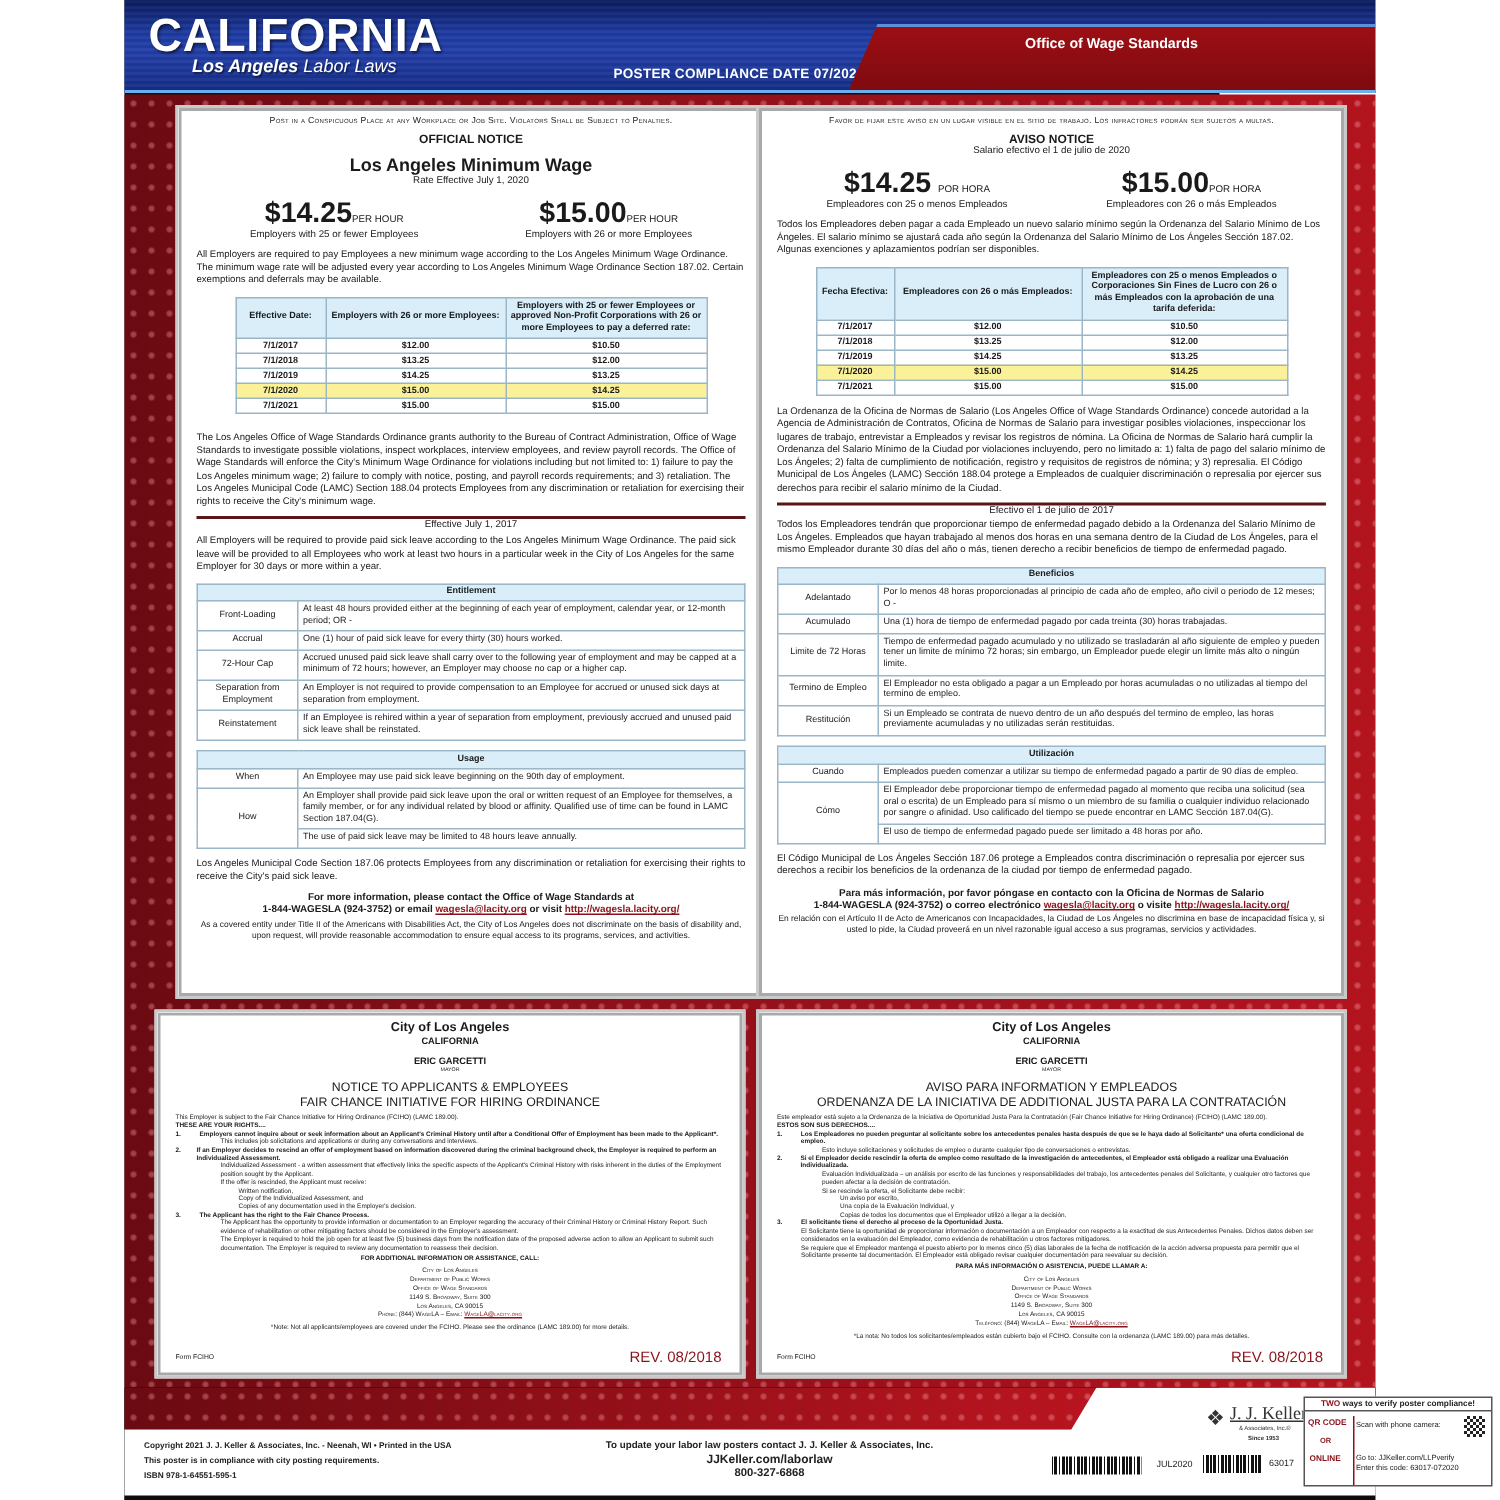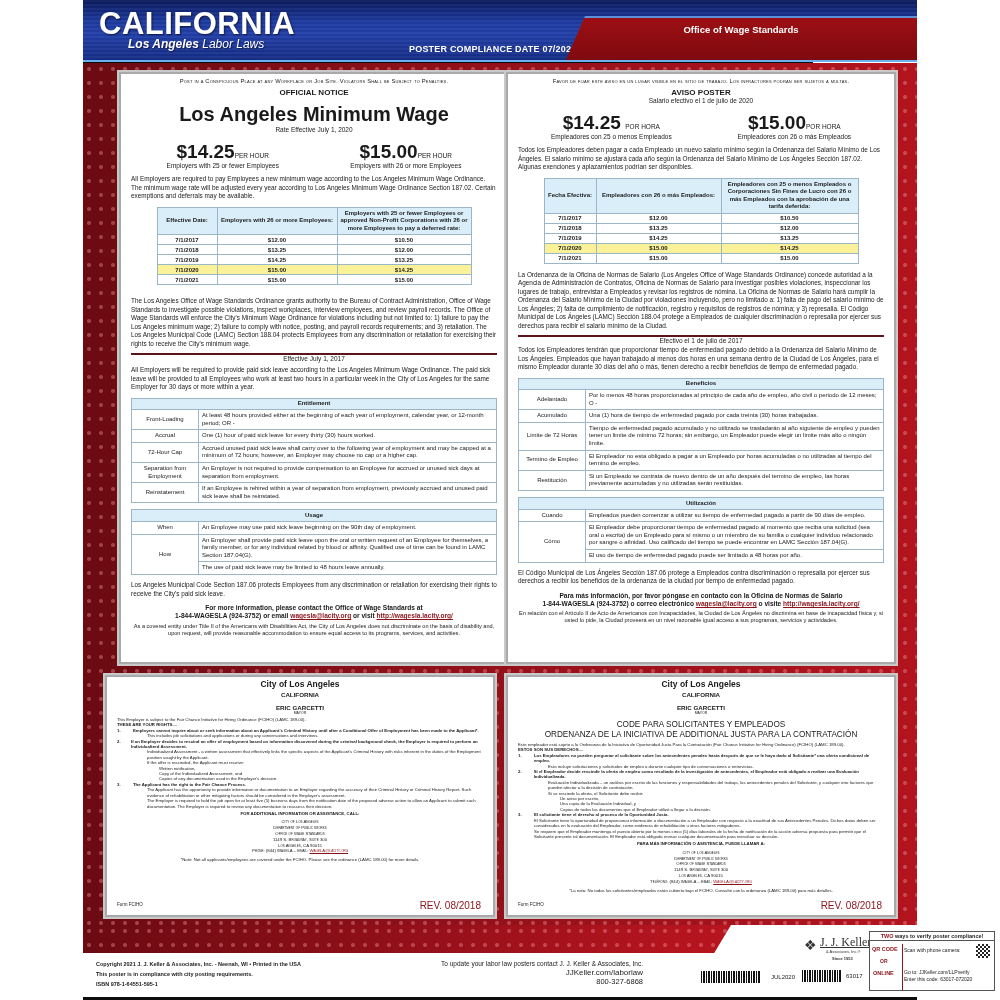--- a/index.html
+++ b/index.html
@@ -33,21 +33,21 @@
   .panel { position: absolute; background: #fff; border: 2px solid #c9c9c9; box-shadow: 0 0 0 2px #a9a9a9 inset; overflow: hidden; }
   .p-tl { left: 20px; top: 7px; width: 394px; height: 596px; margin-left: 14px; }
   .p-tr { left: 421px; top: 7px; width: 394px; height: 596px; }
   .p-bl { left: 20px; top: 610px; width: 394px; height: 246px; }
   .p-br { left: 421px; top: 610px; width: 394px; height: 246px; }
 
   .inner { position: absolute; left: 12px; right: 12px; top: 6px; }
   .c { text-align: center; }
   .tiny-caps { font-size: 5.8px; letter-spacing: 0.2px; font-variant: small-caps; text-transform: none; }
   .official { font-size: 8px; font-weight: bold; margin-top: 4px; }
-  .h1 { font-size: 20px; font-weight: bold; margin-top: 6px; }
+  .h1 { font-size: 12px; font-weight: bold; margin-top: 6px; }
   .h1.sm { margin-top: 3px; }
   .eff { font-size: 6.5px; }
   .rates { display: flex; justify-content: space-around; margin-top: 8px; }
   .rate { text-align: center; }
   .rate .amt { font-size: 19px; font-weight: bold; }
   .rate .unit { font-size: 6.5px; }
   .rate .who { font-size: 6.5px; margin-top: -1px; }
   .para { font-size: 6.4px; line-height: 8.5px; margin-top: 6px; }
 
   table { border-collapse: collapse; }
@@ -87,21 +87,21 @@
   
   .footer { position: absolute; left: 0; top: 925px; width: 834px; height: 75px; background: #0d0d0d; }
   .footer .redband { position: absolute; left: 0; top: 0; width: 834px; height: 28px;
     background:
       radial-gradient(circle at 6px 6px, rgba(255,170,180,0.35) 1.5px, transparent 2.5px) 0 0/12px 14px,
       linear-gradient(90deg, #6b0a12 0%, #b3141e 70%, #c2161f 100%); }
   .footer .white { position: absolute; left: 0; top: 28px; width: 834px; height: 44px; background: #fff; }
   .footer .whitetab { position: absolute; left: 630px; top: 0; width: 204px; height: 30px; background: #fff;
     clip-path: polygon(18px 0, 100% 0, 100% 100%, 0 100%); }
   .copy { position: absolute; left: 13px; top: 34px; font-size: 5.5px; font-weight: bold; line-height: 10px; color: #222; }
-  .update { position: absolute; left: 300px; top: 34px; width: 260px; text-align: right; font-size: 6.5px; font-weight: normal; line-height: 9px; color: #222; }
+  .update { position: absolute; left: 300px; top: 34px; width: 260px; text-align: center; font-size: 6.5px; font-weight: bold; line-height: 9px; color: #222; }
   .barcode { position: absolute; height: 12px; background: repeating-linear-gradient(90deg, #111 0 1px, #fff 1px 2px, #111 2px 4px, #fff 4px 5px); }
   .bc1 { left: 618px; top: 972px; width: 60px; }
   .bc2 { left: 719px; top: 969px; width: 40px; }
   .bctext { position: absolute; font-size: 6px; color: #222; }
   .logo { position: absolute; left: 721px; top: 935px; }
   .logo .mark { position: absolute; left: 0; top: 2px; font-size: 14px; color: #333; }
   .logo .name { position: absolute; left: 16px; top: 0; font-family: "Liberation Serif", serif; font-size: 12px; color: #333; text-decoration: underline; white-space: nowrap; }
   .logo .assoc { position: absolute; left: 22px; top: 14px; font-size: 4px; color: #333; white-space: nowrap; }
   .logo .since { position: absolute; left: 28px; top: 21px; font-size: 4px; font-weight: bold; color: #333; white-space: nowrap; }
 
@@ -239,21 +239,21 @@
           <div>For more information, please contact the Office of Wage Standards at</div>
           <div><span>1-844-WAGESLA (924-3752) or email </span><a>wagesla@lacity.org</a><span> or visit </span><a>http://wagesla.lacity.org/</a></div>
         </div>
         <div class="ada">As a covered entity under Title II of the Americans with Disabilities Act, the City of Los Angeles does not discriminate on the basis of disability and, upon request, will provide reasonable accommodation to ensure equal access to its programs, services, and activities.</div>
       </div>
     </div>
 
     <div class="panel p-tr">
       <div class="inner">
         <div class="c tiny-caps">Favor de fijar este aviso en un lugar visible en el sitio de trabajo. Los infractores podrán ser sujetos a multas.</div>
-        <div class="c official">AVISO POSTER</div>
+        <div class="c official">AVISO NOTICE</div>
         <div class="c eff">Salario efectivo el 1 de julio de 2020</div>
         <div class="rates">
           <div class="rate">
             <span class="amt">$14.25</span> <span class="unit">POR HORA</span>
             <div class="who">Empleadores con 25 o menos Empleados</div>
           </div>
           <div class="rate">
             <span class="amt">$15.00</span><span class="unit">POR HORA</span>
             <div class="who">Empleadores con 26 o más Empleados</div>
           </div>
@@ -350,20 +350,24 @@
         <div class="ada">En relación con el Artículo II de Acto de Americanos con Incapacidades, la Ciudad de Los Ángeles no discrimina en base de incapacidad física y, si usted lo pide, la Ciudad proveerá en un nivel razonable igual acceso a sus programas, servicios y actividades.</div>
       </div>
     </div>
 
     <div class="panel p-bl fc">
       <div class="inner" style="top:4px">
         <div class="c city">City of Los Angeles</div>
         <div class="c state">CALIFORNIA</div>
         <div class="c mayor">ERIC GARCETTI</div>
         <div class="c mayort">MAYOR</div>
+        <div class="c nt">
+          <div>NOTICE TO APPLICANTS &amp; EMPLOYEES</div>
+          <div>FAIR CHANCE INITIATIVE FOR HIRING ORDINANCE</div>
+        </div>
         <div class="sm" style="margin-top:2px">This Employer is subject to the Fair Chance Initiative for Hiring Ordinance (FCIHO) (LAMC 189.00).</div>
         <div class="sm"><b>THESE ARE YOUR RIGHTS....</b></div>
         <div class="sm row">
             <span class="num">1.</span>
             <b>Employers cannot inquire about or seek information about an Applicant's Criminal History until after a Conditional Offer of Employment has been made to the Applicant*.</b>
           </div>
         <div class="sm ind2">This includes job solicitations and applications or during any conversations and interviews.</div>
         <div class="sm row">
             <span class="num">2.</span>
             <b>If an Employer decides to rescind an offer of employment based on information discovered during the criminal background check, the Employer is required to perform an Individualized Assessment.</b>
@@ -394,21 +398,21 @@
       <div class="rev">REV. 08/2018</div>
     </div>
 
     <div class="panel p-br fc">
       <div class="inner" style="top:4px">
         <div class="c city">City of Los Angeles</div>
         <div class="c state">CALIFORNIA</div>
         <div class="c mayor">ERIC GARCETTI</div>
         <div class="c mayort">MAYOR</div>
         <div class="c nt">
-          <div>CODE PARA SOLICITANTES Y EMPLEADOS</div>
+          <div>AVISO PARA INFORMATION Y EMPLEADOS</div>
           <div>ORDENANZA DE LA INICIATIVA DE ADDITIONAL JUSTA PARA LA CONTRATACIÓN</div>
         </div>
         <div class="sm" style="margin-top:2px">Este empleador está sujeto a la Ordenanza de la Iniciativa de Oportunidad Justa Para la Contratación (Fair Chance Initiative for Hiring Ordinance) (FCIHO) (LAMC 189.00).</div>
         <div class="sm"><b>ESTOS SON SUS DERECHOS....</b></div>
         <div class="sm row">
             <span class="num">1.</span>
             <b>Los Empleadores no pueden preguntar al solicitante sobre los antecedentes penales hasta después de que se le haya dado al Solicitante* una oferta condicional de empleo.</b>
           </div>
         <div class="sm ind2">Esto incluye solicitaciones y solicitudes de empleo o durante cualquier tipo de conversaciones o entrevistas.</div>
         <div class="sm row">

